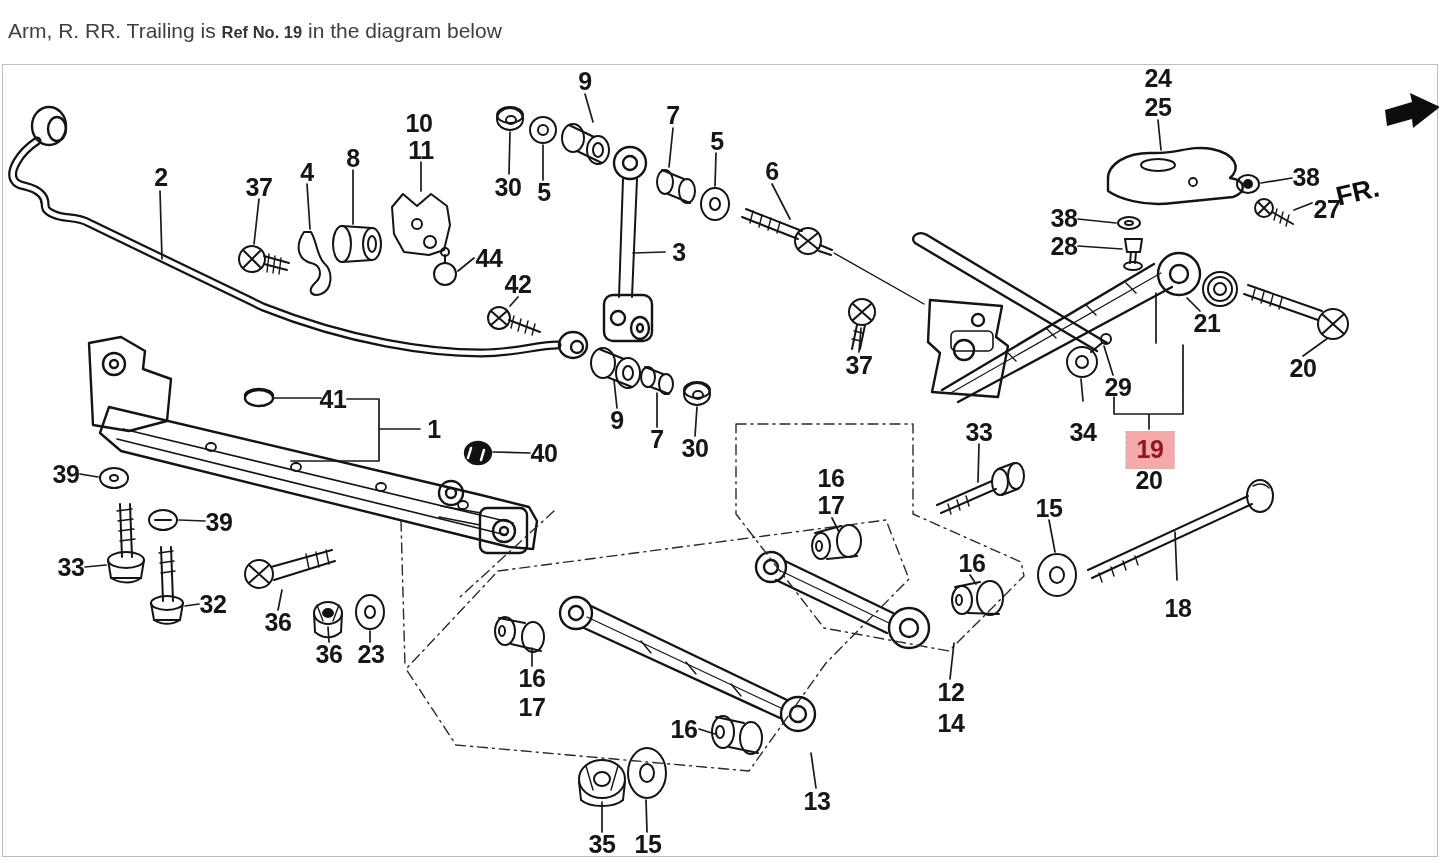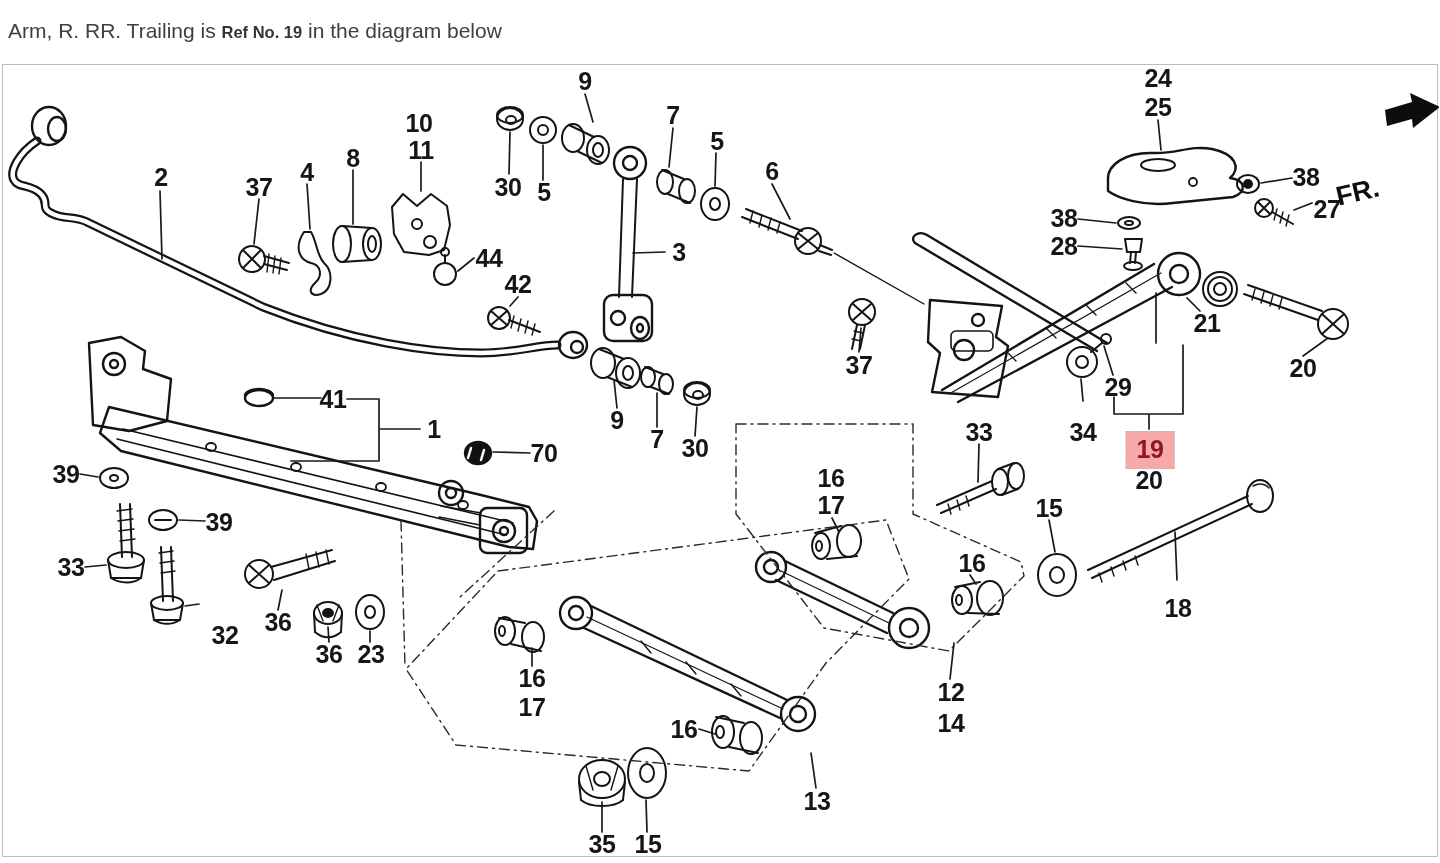--- a/index.html
+++ b/index.html
@@ -427,32 +427,32 @@
         <div class="part-label" style="left: 856px; top: 300px;">37</div>
         <div class="part-label" style="left: 1204px; top: 258px;">21</div>
         <div class="part-label" style="left: 1300px; top: 303px;">20</div>
         <div class="part-label" style="left: 1115px; top: 322px;">29</div>
         <div class="part-label" style="left: 1080px; top: 367px;">34</div>
         <div class="part-label highlight" style="left: 1147px; top: 385px;">19</div>
         <div class="part-label" style="left: 1146px; top: 415px;">20</div>
         <div class="part-label" style="left: 976px; top: 367px;">33</div>
         <div class="part-label" style="left: 330px; top: 334px;">41</div>
         <div class="part-label" style="left: 431px; top: 364px;">1</div>
-        <div class="part-label" style="left: 541px; top: 388px;">70</div>
+        <div class="part-label" style="left: 541px; top: 388px;">40</div>
         <div class="part-label" style="left: 614px; top: 355px;">9</div>
         <div class="part-label" style="left: 654px; top: 374px;">7</div>
         <div class="part-label" style="left: 692px; top: 383px;">30</div>
         <div class="part-label" style="left: 828px; top: 413px;">16</div>
         <div class="part-label" style="left: 828px; top: 440px;">17</div>
         <div class="part-label" style="left: 969px; top: 498px;">16</div>
         <div class="part-label" style="left: 1046px; top: 443px;">15</div>
         <div class="part-label" style="left: 63px; top: 409px;">39</div>
         <div class="part-label" style="left: 216px; top: 457px;">39</div>
         <div class="part-label" style="left: 68px; top: 502px;">33</div>
-        <div class="part-label" style="left: 210px; top: 570px; margin-left: 12px;">32</div>
+        <div class="part-label" style="left: 210px; top: 539px;">32</div>
         <div class="part-label" style="left: 275px; top: 557px;">36</div>
         <div class="part-label" style="left: 326px; top: 589px;">36</div>
         <div class="part-label" style="left: 368px; top: 589px;">23</div>
         <div class="part-label" style="left: 529px; top: 613px;">16</div>
         <div class="part-label" style="left: 529px; top: 642px;">17</div>
         <div class="part-label" style="left: 948px; top: 627px;">12</div>
         <div class="part-label" style="left: 948px; top: 658px;">14</div>
         <div class="part-label" style="left: 681px; top: 664px;">16</div>
         <div class="part-label" style="left: 814px; top: 736px;">13</div>
         <div class="part-label" style="left: 1175px; top: 527px; margin-top: 16px;">18</div>

